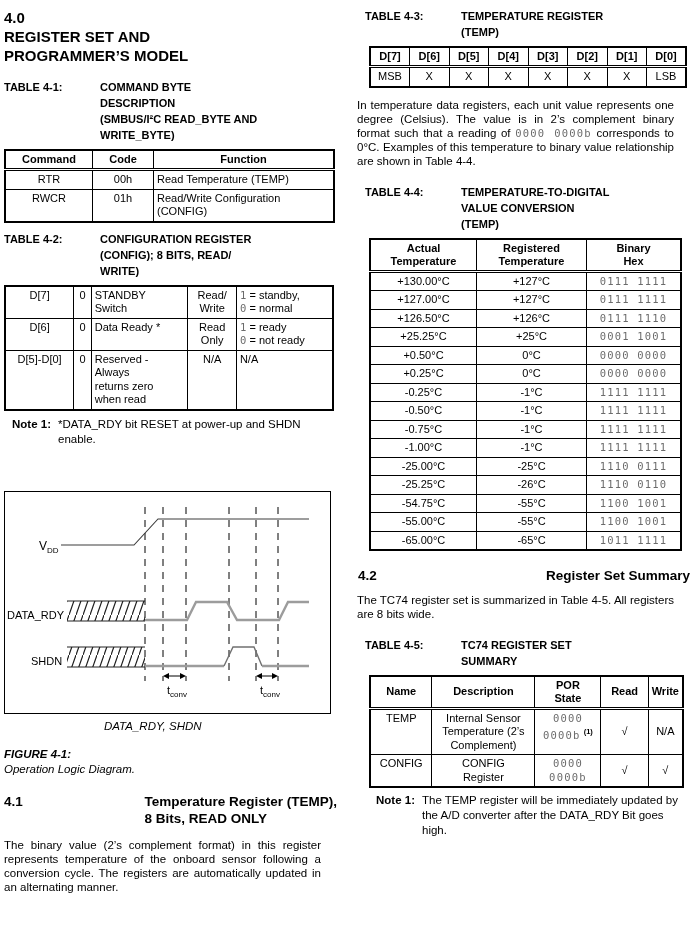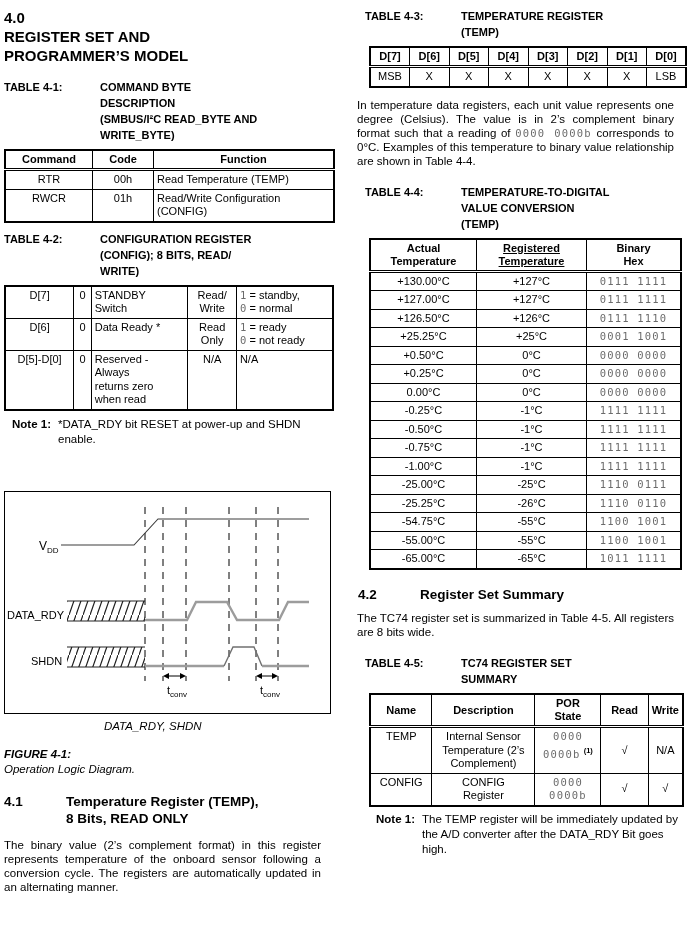--- a/index.html
+++ b/index.html
@@ -8,21 +8,21 @@
     font-family:"Liberation Sans",sans-serif;font-size:11.5px;
     -webkit-font-smoothing:antialiased;
   }
   .page{display:flex;padding:4px 3px 0 4px;box-sizing:border-box;}
   .col-left{width:333px;margin-right:19px;flex-shrink:0;}
   .col-right{width:334px;flex-shrink:0;}
 
   
   .h-main{display:flex;font-weight:bold;font-size:15px;line-height:19px;margin-top:4px;flex-direction:column;}
   .h-main .num{width:52px;flex-shrink:0;}
-  .h-sub{display:flex;font-weight:bold;font-size:13.5px;line-height:17.5px;}
+  .h-sub{display:flex;font-weight:bold;font-size:13.5px;line-height:17.5px;justify-content:space-between;}
   .h-sub .num{width:62px;flex-shrink:0;}
 
   
   .tlabel{display:flex;font-weight:bold;font-size:11px;line-height:16px;}
   .tlabel .lab{width:96px;flex-shrink:0;}
 
   
   table{border-collapse:collapse;border:2px solid #000;}
   th,td{border:1px solid #000;padding:2px 3px;font-size:11px;line-height:13.5px;vertical-align:top;}
   th{border-bottom:3px double #000;font-weight:bold;text-align:center;vertical-align:middle;line-height:13px;}
@@ -272,21 +272,21 @@
       </span>
     </div>
 
     <table class="mt6" style="width:313px;">
       <tbody>
           <tr>
         <th style="width:99px;">
           <div>Actual</div>
           <div>Temperature</div>
         </th>
-        <th style="width:103px;text-decoration:underline;">
+        <th style="width:103px;">
           <div>Registered</div>
           <div>Temperature</div>
         </th>
         <th>
           <div>Binary</div>
           <div>Hex</div>
         </th>
       </tr>
       <tr>
             <td class="c">+130.00°C</td>
@@ -308,25 +308,20 @@
             <td class="c">+25°C</td>
             <td class="c mono">0001 1001</td>
           </tr>
       <tr>
             <td class="c">+0.50°C</td>
             <td class="c">0°C</td>
             <td class="c mono">0000 0000</td>
           </tr>
       <tr>
             <td class="c">+0.25°C</td>
-            <td class="c">0°C</td>
-            <td class="c mono">0000 0000</td>
-          </tr>
-      <tr>
-            <td class="c">0.00°C</td>
             <td class="c">0°C</td>
             <td class="c mono">0000 0000</td>
           </tr>
       <tr>
             <td class="c">-0.25°C</td>
             <td class="c">-1°C</td>
             <td class="c mono">1111 1111</td>
           </tr>
       <tr>
             <td class="c">-0.50°C</td>

